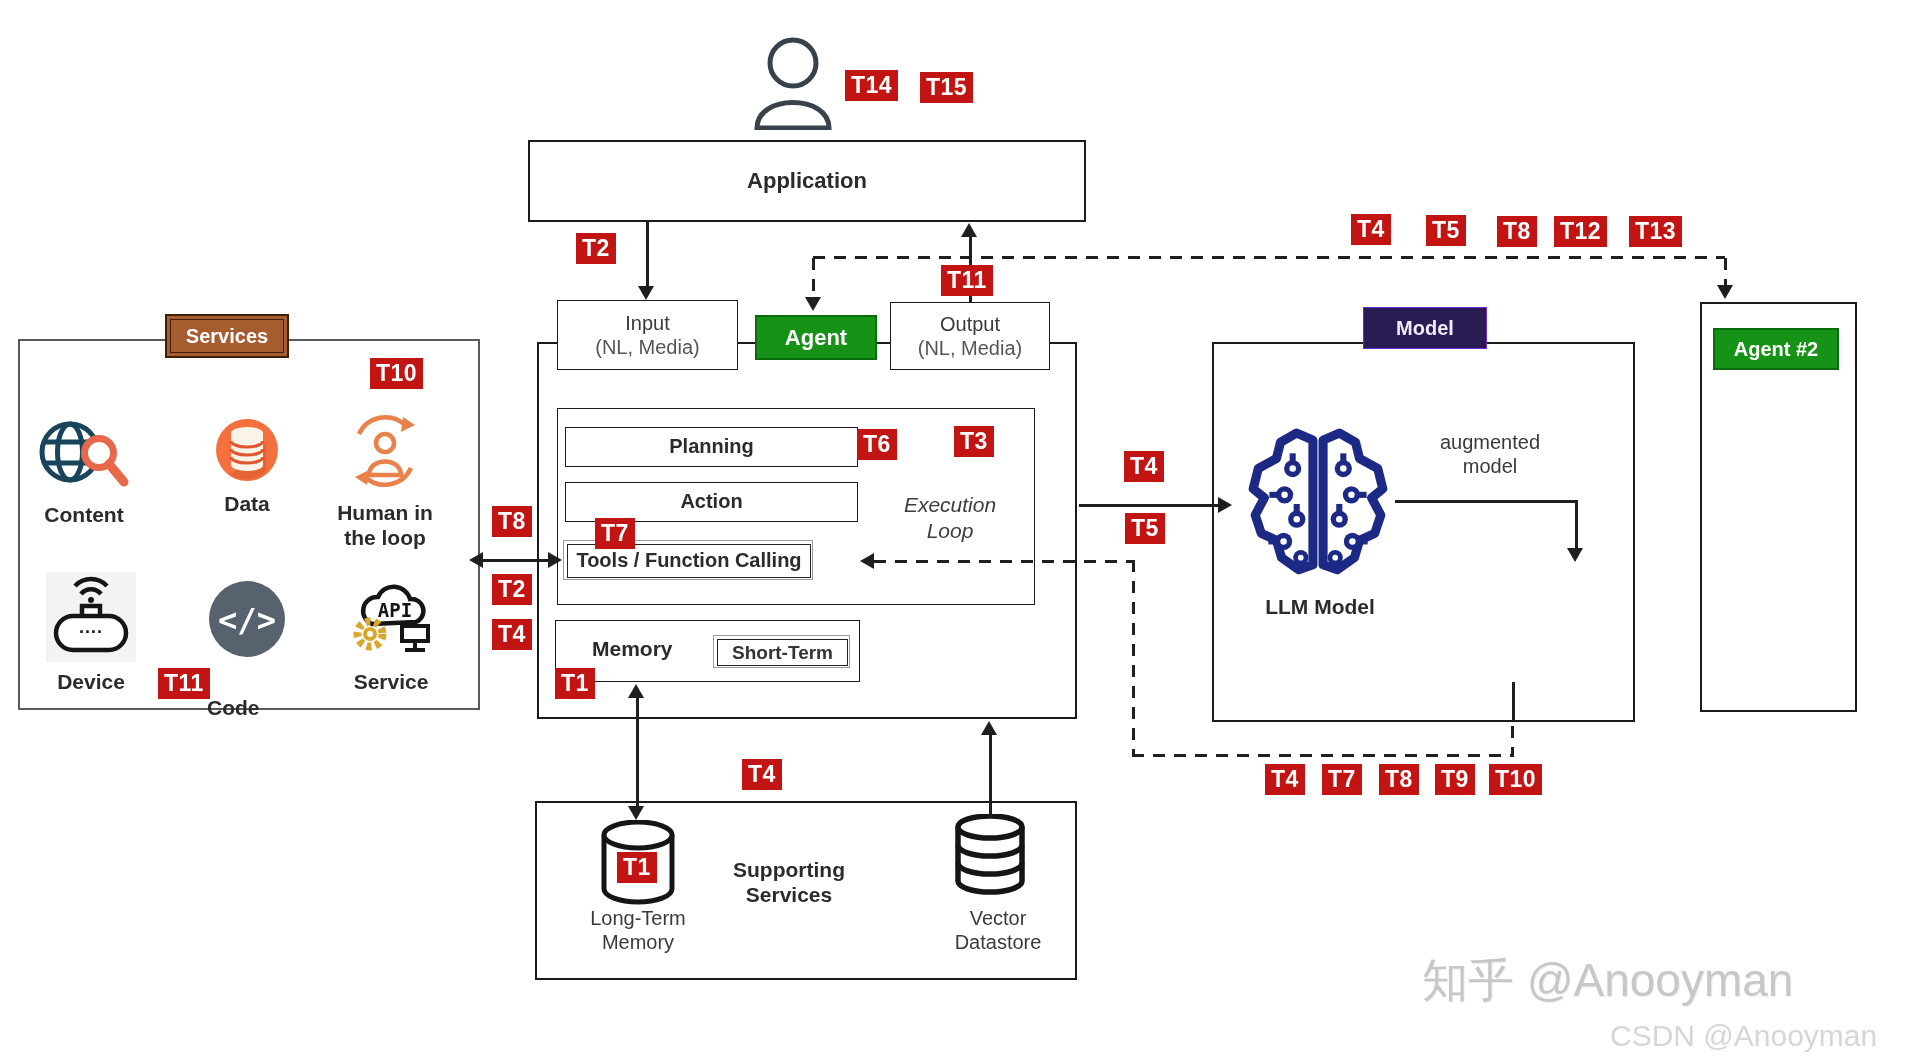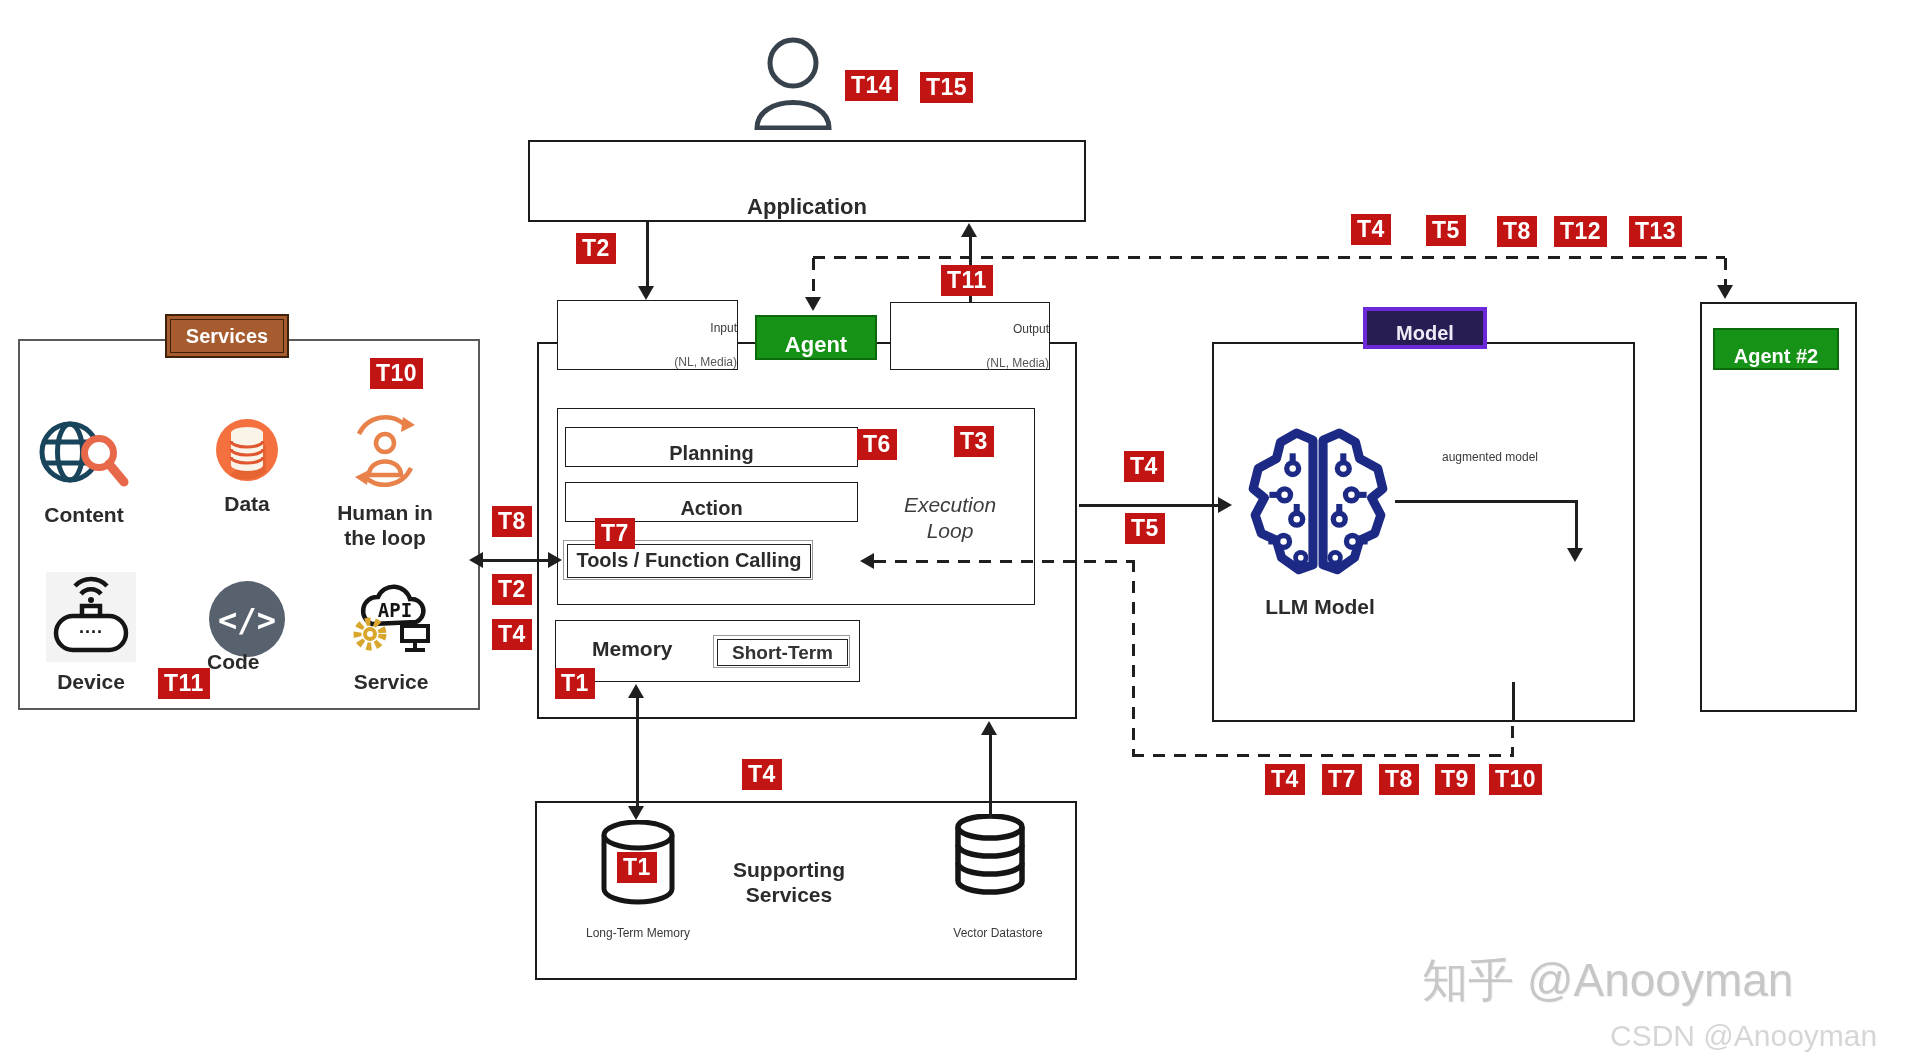--- a/index.html
+++ b/index.html
@@ -1,26 +1,26 @@
 <!DOCTYPE html>
 <html><head>
 <meta charset="utf-8">
 <style>
   html,body{margin:0;padding:0;background:#fff;}
   #stage{position:relative;width:1912px;height:1062px;background:#fff;overflow:hidden;
          font-family:"Liberation Sans","DejaVu Sans",sans-serif;color:#2e2e2e;}
   .abs{position:absolute;box-sizing:border-box;}
   .box{border:2px solid #1b1b1b;background:#fff;}
   .thinbox{border:1.8px solid #1b1b1b;background:#fff;}
-  .flexc{display:flex;align-items:flex-end;justify-content:center;text-align:center;}
+  .flexc{display:flex;align-items:center;justify-content:center;text-align:center;}
   .col{flex-direction:column;}
   .tag{background:#c31414;color:#fff;font-weight:bold;font-size:23px;line-height:1.25;
        padding:1px 6px;white-space:nowrap;letter-spacing:.5px;z-index:40;}
   .lbl{font-weight:bold;font-size:21px;color:#2b2b2b;text-align:center;line-height:1.18;}
-  .sublbl{font-size:12px;color:#3a3a3a;text-align:center;line-height:1.2;margin-top:20px;}
+  .sublbl{font-size:20px;color:#3a3a3a;text-align:center;line-height:1.2;}
   .greenlbl{background:#169216;border:2px solid #0b6b0b;color:#fff;font-weight:bold;}
   .hline{position:absolute;height:2.5px;background:#1f1f1f;}
   .vline{position:absolute;width:2.5px;background:#1f1f1f;}
   .hdash{position:absolute;height:3px;background:repeating-linear-gradient(90deg,#1f1f1f 0 12px,transparent 12px 21px);}
   .vdash{position:absolute;width:3px;background:repeating-linear-gradient(180deg,#1f1f1f 0 12px,transparent 12px 21px);}
   .ah{position:absolute;width:0;height:0;}
   .ah.down{border-left:8px solid transparent;border-right:8px solid transparent;border-top:14px solid #1f1f1f;}
   .ah.up{border-left:8px solid transparent;border-right:8px solid transparent;border-bottom:14px solid #1f1f1f;}
   .ah.left{border-top:8px solid transparent;border-bottom:8px solid transparent;border-right:14px solid #1f1f1f;}
   .ah.right{border-top:8px solid transparent;border-bottom:8px solid transparent;border-left:14px solid #1f1f1f;}
@@ -139,34 +139,34 @@
     </g>
     <circle cx="45" cy="28" r="3" fill="#151515"></circle>
     <text x="45" y="66" text-anchor="middle" font-size="18" font-weight="bold" fill="#151515">····</text>
   </svg>
   <div class="abs lbl" style="left:40px;top:670px;width:102px;">Device</div>
 
   <svg class="abs" style="left:206px;top:578px;" width="82" height="82" viewBox="0 0 82 82">
     <circle cx="41" cy="41" r="38" fill="#57626e"></circle>
     <text x="41" y="53" text-anchor="middle" font-size="32" font-weight="bold" fill="#fff" font-family="DejaVu Sans Mono, monospace">&lt;/&gt;</text>
   </svg>
-  <span class="abs lbl" style="left:207px;top:650px;">Code</span>
+  <span class="abs lbl" style="left:207px;top:696px;">Code</span>
 
   <svg class="abs" style="left:348px;top:572px;" width="86" height="92" viewBox="0 0 86 92">
     <path d="M24 52 a14 14 0 0 1 6-27 a17 17 0 0 1 32 2 a12 12 0 0 1 6 23 Z" fill="#fff" stroke="#151515" stroke-width="4.5"></path>
     <text x="47" y="45" text-anchor="middle" font-size="19" font-weight="bold" fill="#151515" font-family="DejaVu Sans Mono, monospace">API</text>
     <rect x="54" y="54" width="26" height="15" fill="#fff" stroke="#151515" stroke-width="4"></rect>
     <line x1="67" y1="69" x2="67" y2="77" stroke="#151515" stroke-width="4"></line>
     <line x1="57" y1="78" x2="77" y2="78" stroke="#151515" stroke-width="4"></line>
     <circle cx="22" cy="62" r="12.5" fill="none" stroke="#d9a62e" stroke-width="8" stroke-dasharray="5 4"></circle>
     <circle cx="22" cy="62" r="5" fill="#fff" stroke="#d9a62e" stroke-width="4"></circle>
   </svg>
   <div class="abs lbl" style="left:344px;top:670px;width:94px;">Service</div>
 
-  <div class="abs flexc" style="left:1363px;top:307px;width:124px;height:42px;background:#281c52;border:4px solid #6d28d9;z-index:6;">
+  <div class="abs flexc" style="left:1363px;top:307px;width:124px;height:42px;background:#281c52;border:1px solid #6d28d9;z-index:6;">
     <span style="color:#efeaf6;font-weight:bold;font-size:20px;">Model</span>
   </div>
 
   <svg class="abs" style="left:1238px;top:422px;" width="160" height="170" viewBox="0 0 158 156">
     <g stroke="#1c2a85" stroke-width="9" fill="#fff" stroke-linejoin="round">
       <path d="M74 12 L58 5 L42 14 L38 30 L20 40 L15 60 L26 69 L17 86 L23 104 L38 111 L43 128 L60 140 L74 135 Z"></path>
       <path d="M84 12 L100 5 L116 14 L120 30 L138 40 L143 60 L132 69 L141 86 L135 104 L120 111 L115 128 L98 140 L84 135 Z"></path>
     </g>
     <g stroke="#1c2a85" stroke-width="6">
       <line x1="54" y1="40" x2="54" y2="25"></line>

